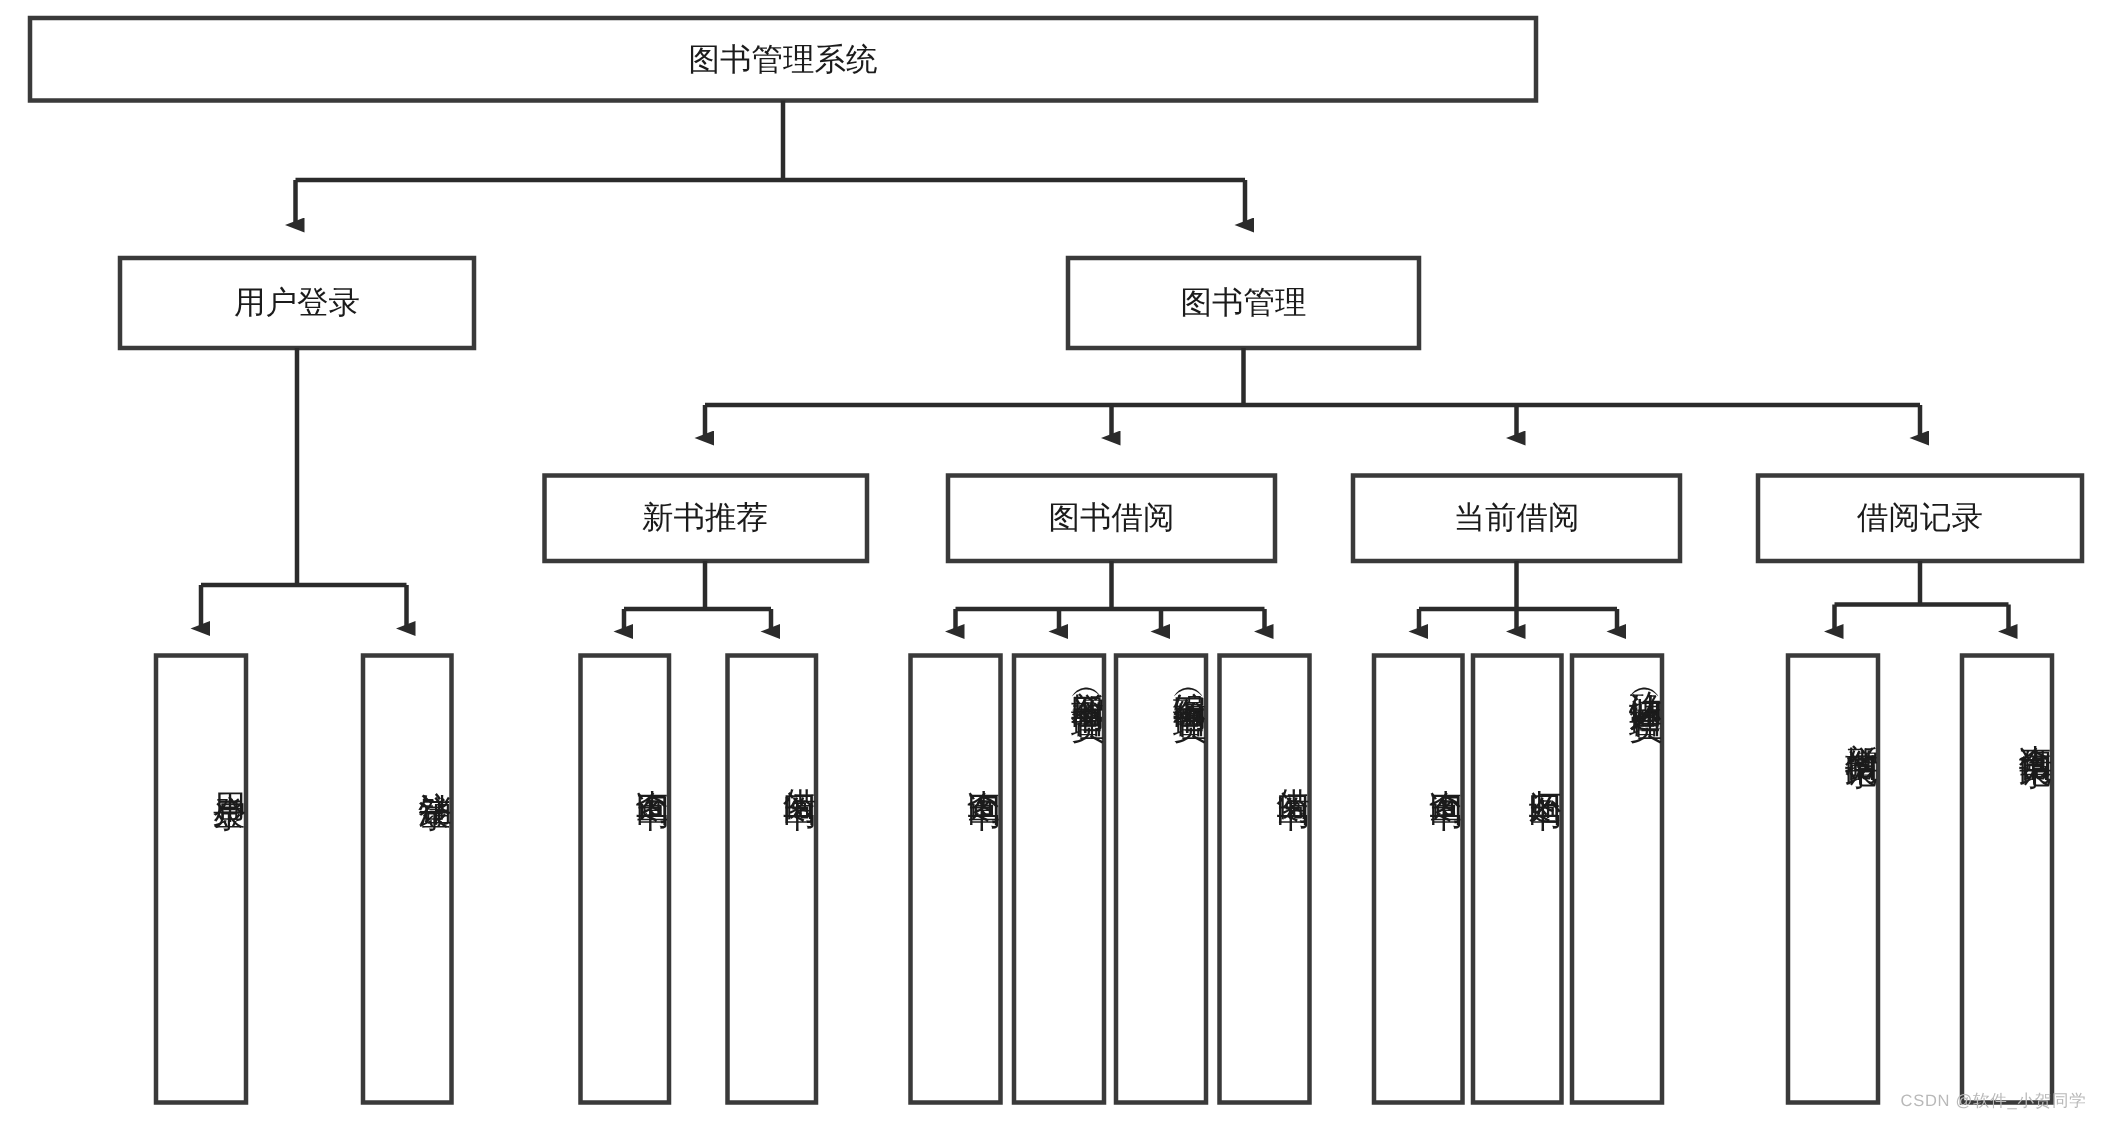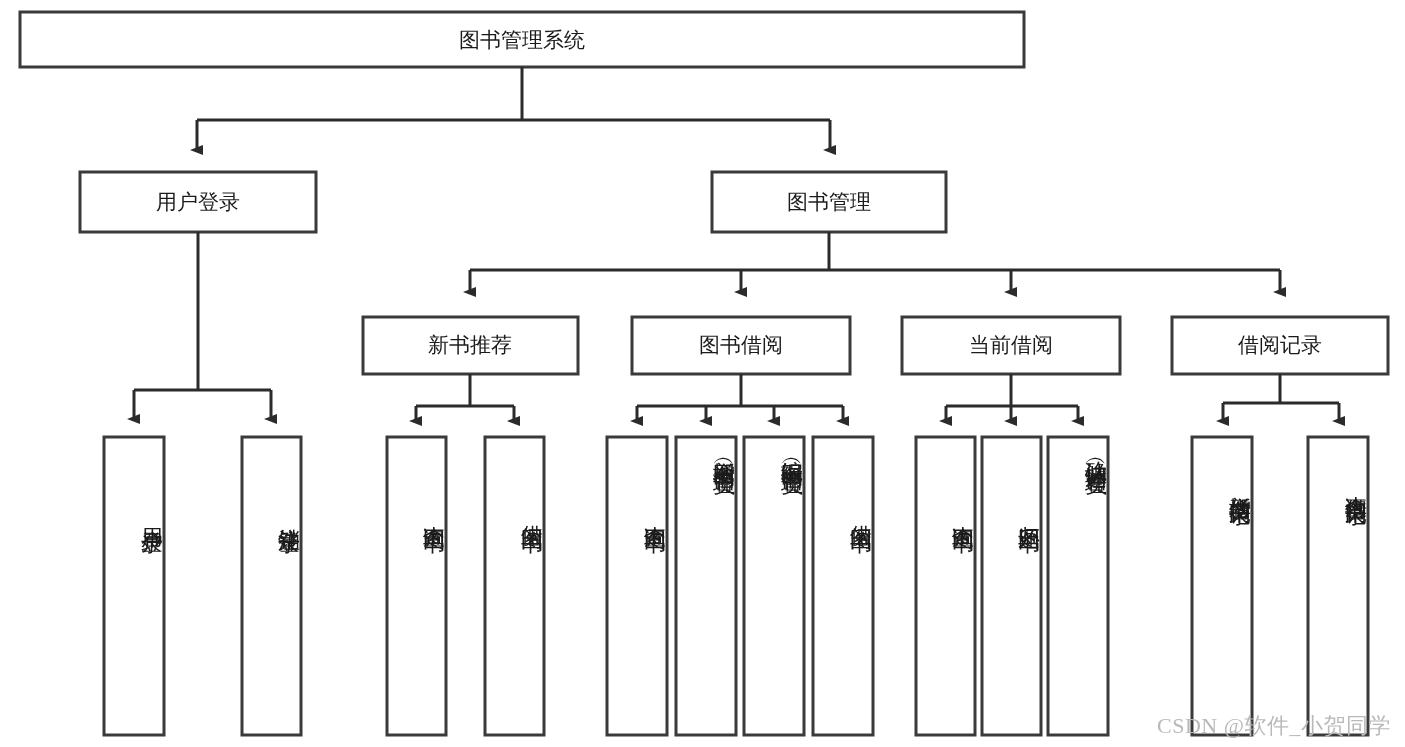--- a/index.html
+++ b/index.html
@@ -53,22 +53,22 @@
     color: #1b1b1b;
     letter-spacing: 2px;
     text-align: center;
     white-space: nowrap;
     pointer-events: none;
   }
   .watermark {
     position: absolute;
     right: 14px;
     bottom: 6px;
-    font-family: Liberation Serif, serif;
-    font-size: 22px;
+    font-family: Liberation Sans, sans-serif;
+    font-size: 11px;
     color: #b9b9b9;
     white-space: nowrap;
     letter-spacing: 0.5px;
   }
 </style>
 </head>
 <body>
 
 <svg id="diagram" viewBox="0 0 1405 747" xmlns="http://www.w3.org/2000/svg">
 

